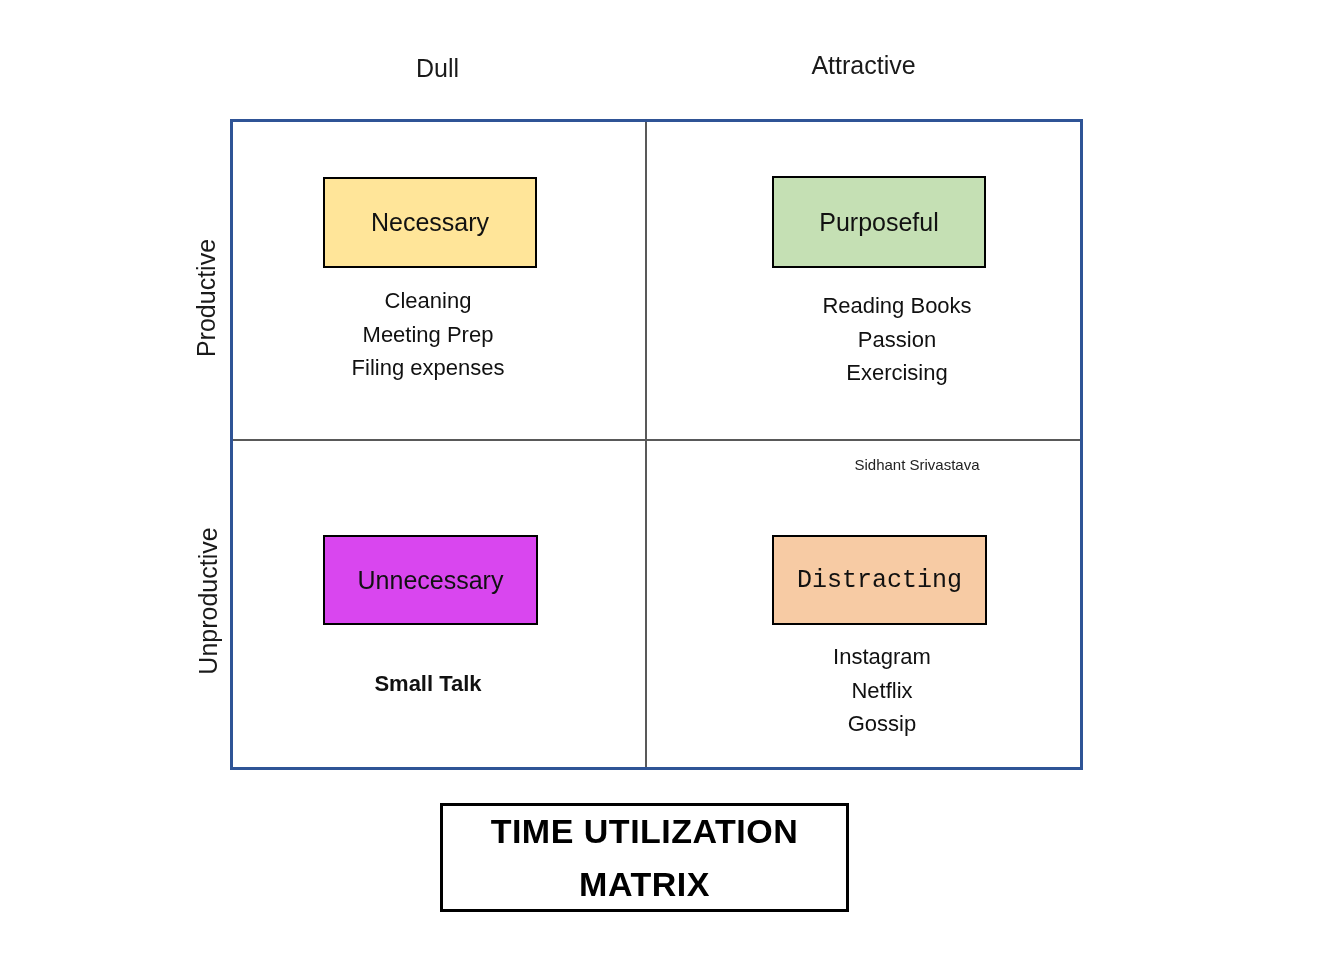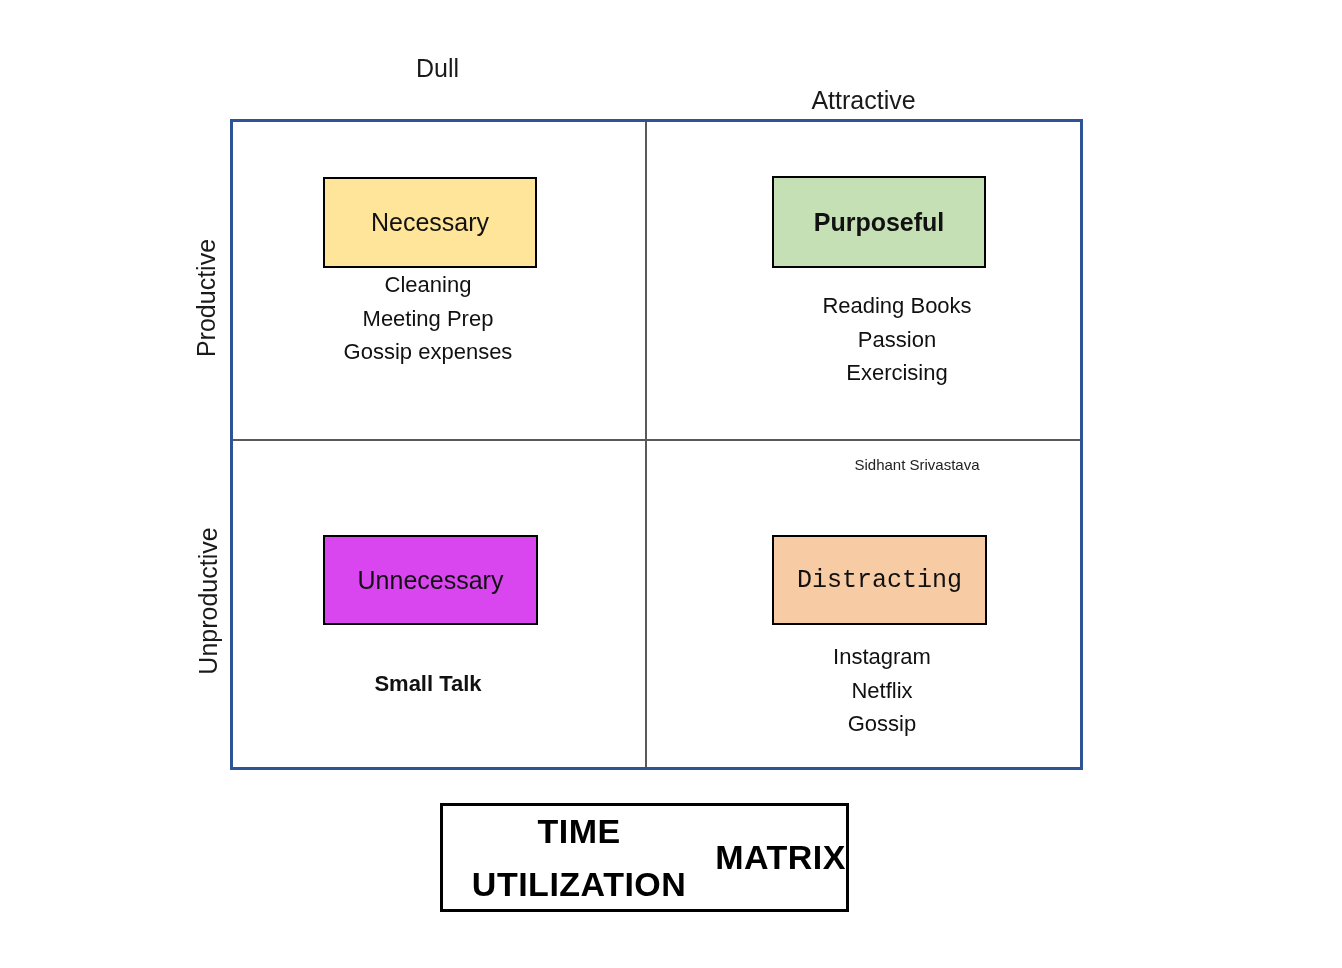--- a/index.html
+++ b/index.html
@@ -82,56 +82,57 @@
     color: #222222;
   }
   .title-box {
     position: absolute;
     left: 440px;
     top: 803px;
     width: 403px;
     height: 103px;
     border: 3px solid #000000;
     display: flex;
+    flex-direction: column;
     align-items: center;
     justify-content: center;
     text-align: center;
     font-size: 34px;
     font-weight: 700;
     line-height: 53px;
     letter-spacing: 0.5px;
     color: #000000;
     background: #ffffff;
   }
 </style>
 </head>
 <body>
 
 <div class="page">
 
   <div class="axis-top" style="left:230px; top:54px; width:415px;">Dull</div>
-  <div class="axis-top" style="left:647px; top:51px; width:433px;margin-top:35px;">Attractive</div>
+  <div class="axis-top" style="left:647px; top:51px; width:433px;">Attractive</div>
 
   <div class="axis-left" style="left:206px; top:298px;">Productive</div>
   <div class="axis-left" style="left:208px; top:601px;">Unproductive</div>
 
   <div class="matrix">
     <div class="divider-v"></div>
     <div class="divider-h"></div>
   </div>
 
   <div class="q-box" style="left: 323px; top: 177px; width: 210px; height: 87px; background-color: rgb(255, 229, 153);">Necessary</div>
-  <div class="q-box" style="left: 772px; top: 176px; width: 210px; height: 88px; background-color: rgb(197, 224, 180); font-weight: bold;">Purposeful</div>
+  <div class="q-box" style="left: 772px; top: 176px; width: 210px; height: 88px; background-color: rgb(197, 224, 180);">Purposeful</div>
   <div class="q-box" style="left: 323px; top: 535px; width: 211px; height: 86px; background-color: #d946ef;">Unnecessary</div>
   <div class="q-box" style="left: 772px; top: 535px; width: 211px; height: 86px; background-color: rgb(247, 203, 164); font-family: Liberation Mono, monospace;">Distracting</div>
 
-  <div class="q-list" style="left:278px; top:268px; width:300px;">
+  <div class="q-list" style="left:278px; top:284px; width:300px;">
       <div>Cleaning</div>
       <div>Meeting Prep</div>
-      <div>Gossip expenses</div>
+      <div>Filing expenses</div>
     </div>
   <div class="q-list" style="left:747px; top:289px; width:300px;">
       <div>Reading Books</div>
       <div>Passion</div>
       <div>Exercising</div>
     </div>
   <div class="q-list" style="left:278px; top:667px; width:300px;font-weight:bold;">
       <div>Small Talk</div>
     </div>
   <div class="q-list" style="left:732px; top:640px; width:300px;">

